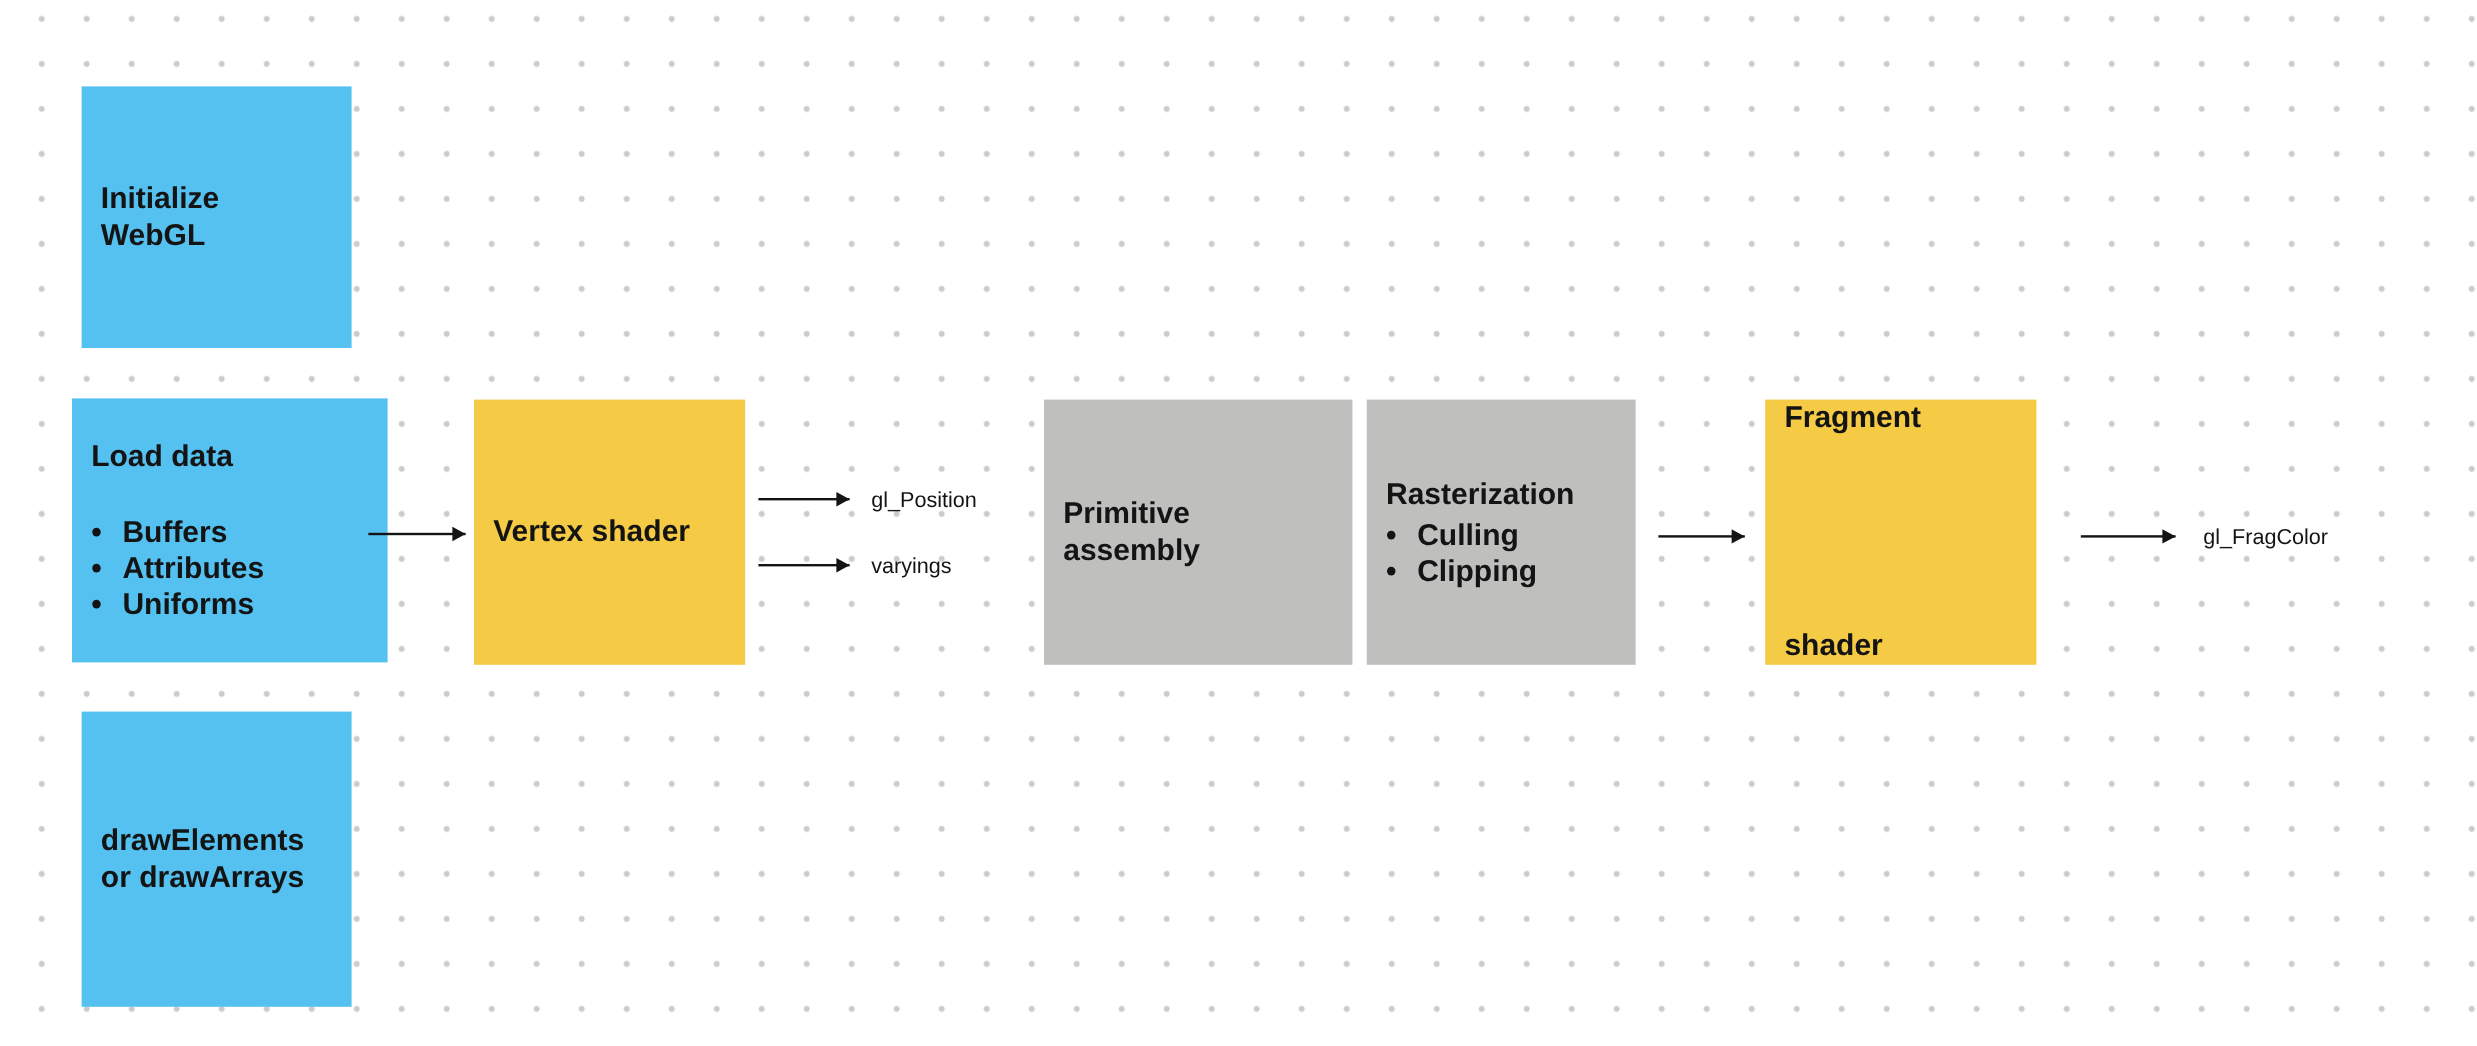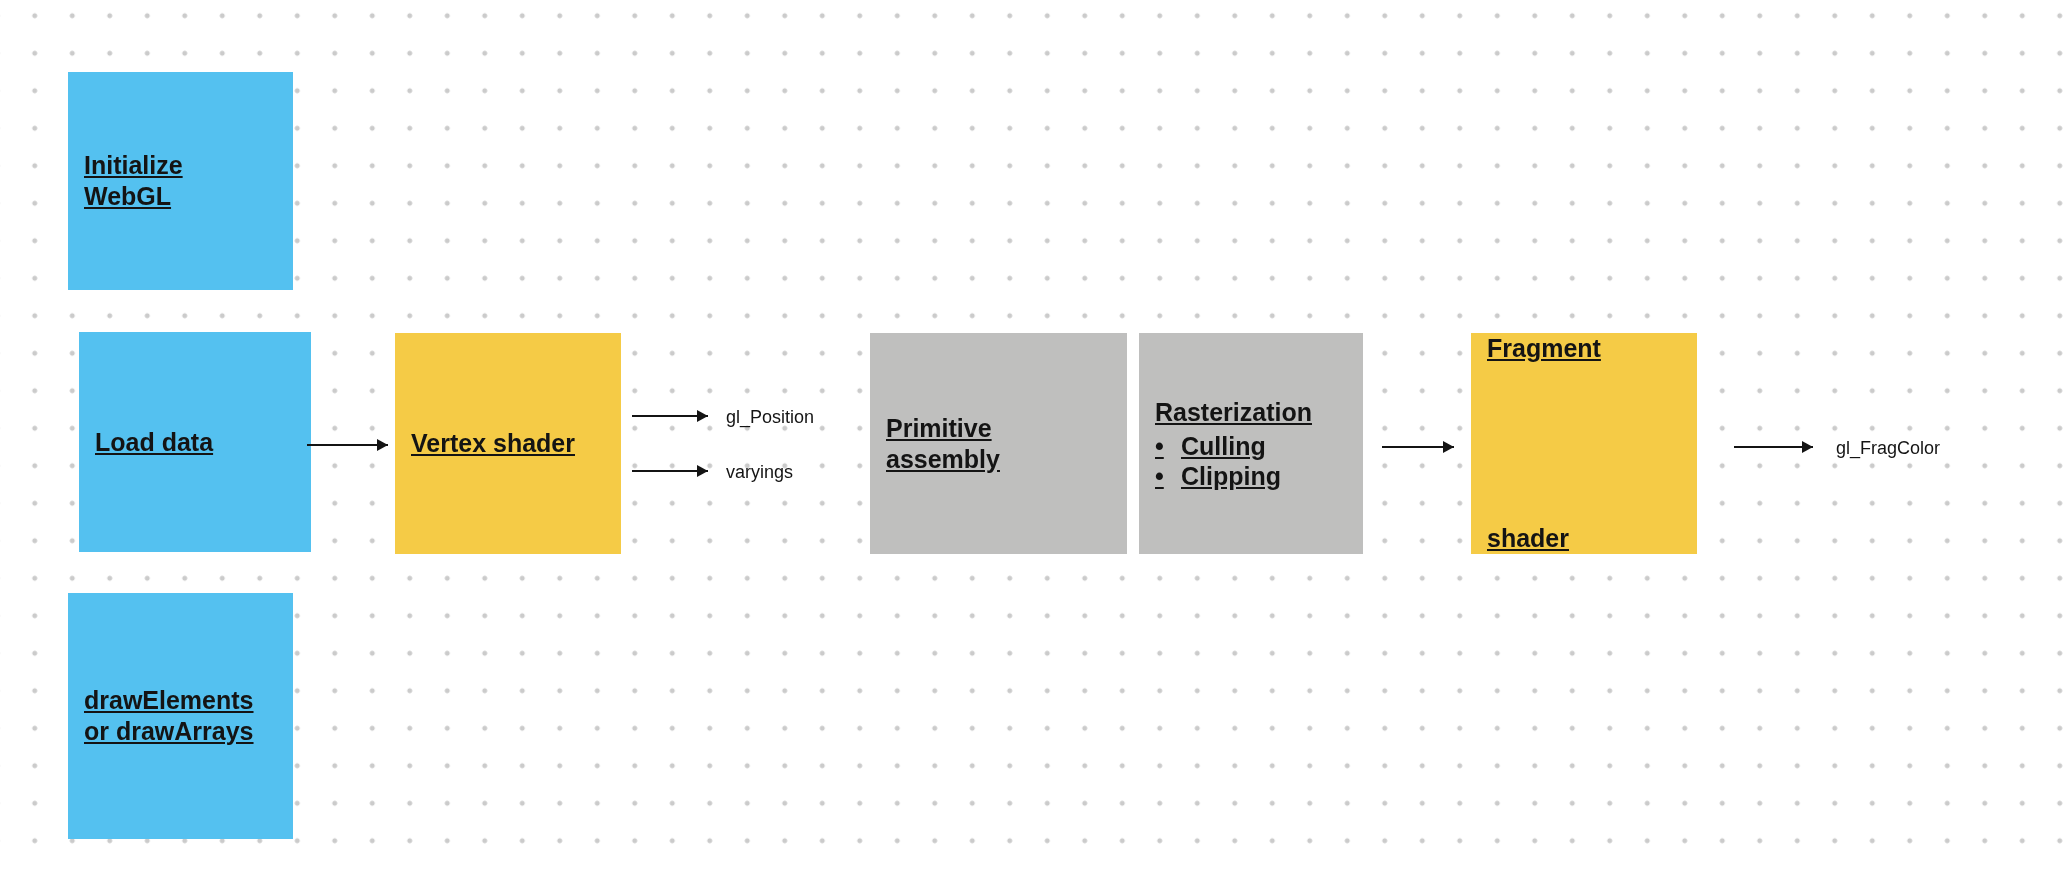--- a/index.html
+++ b/index.html
@@ -12,21 +12,21 @@
     background-color:var(--bg);
     background-image:radial-gradient(circle, var(--dot) 2.2px, rgba(0,0,0,0) 2.8px);
     background-size:37.5px 37.5px;
     background-position:16px -3px;
     font-family:"Liberation Sans", sans-serif;
     color:var(--ink);
   }
   .node{
     position:absolute; box-sizing:border-box;
     display:flex; flex-direction:column; justify-content:center;
-    padding:0 16px; font-size:25px; font-weight:700; line-height:31px;text-decoration:underline;
+    padding:0 16px; font-size:25px; font-weight:700; line-height:31px;
   }
   .blue{background:var(--blue);}
   .yellow{background:var(--yellow);}
   .gray{background:var(--gray);}
   .bullets{list-style:none; margin:0; padding:0;}
   .bullets li{display:flex; line-height:30px;}
   .bullets li::before{content:"\2022"; width:26px; flex:0 0 26px;}
   .gap-list{margin-top:33px;}
   .tight-list{margin-top:3px;}
   .arrow{position:absolute; height:2px; background:var(--ink);}
@@ -34,21 +34,21 @@
     content:""; position:absolute; right:0; top:-5px;
     border-top:6px solid transparent; border-bottom:6px solid transparent;
     border-left:11px solid var(--ink);
   }
   .flabel{
     position:absolute; transform:translateY(-50%);
     font-size:18px; font-weight:400; white-space:nowrap;
   }
   
   #n-init{left:68px; top:72px; width:225px; height:218px;}
-  #n-load{left:79px; top:332px; width:232px; height:220px;}
+  #n-load{left:60px; top:332px; width:263px; height:220px;}
   #n-draw{left:68px; top:593px; width:225px; height:246px;}
   #n-vert{left:395px; top:333px; width:226px; height:221px;}
   #n-prim{left:870px; top:333px; width:257px; height:221px;}
   #n-rast{left:1139px; top:333px; width:224px; height:221px;}
   #n-frag{left:1471px; top:333px; width:226px; height:221px;justify-content:space-between;}
   #a-load-vert{left:307px; top:444px; width:81px;}
   #a-vert-pos {left:632px; top:415px; width:76px;}
   #a-vert-var {left:632px; top:470px; width:76px;}
   #a-rast-frag{left:1382px; top:446px; width:72px;}
   #a-frag-col {left:1734px; top:446px; width:79px;}
@@ -61,20 +61,25 @@
 
 <div class="canvas">
 
   <div class="node blue" id="n-init">
     <div>Initialize</div>
     <div>WebGL</div>
   </div>
 
   <div class="node blue" id="n-load">
     <div>Load data</div>
+    <ul class="bullets gap-list">
+      <li>Buffers</li>
+      <li>Attributes</li>
+      <li>Uniforms</li>
+    </ul>
   </div>
 
   <div class="node blue" id="n-draw">
     <div>drawElements</div>
     <div>or drawArrays</div>
   </div>
 
   <div class="arrow" id="a-load-vert"></div>
 
   <div class="node yellow" id="n-vert">

